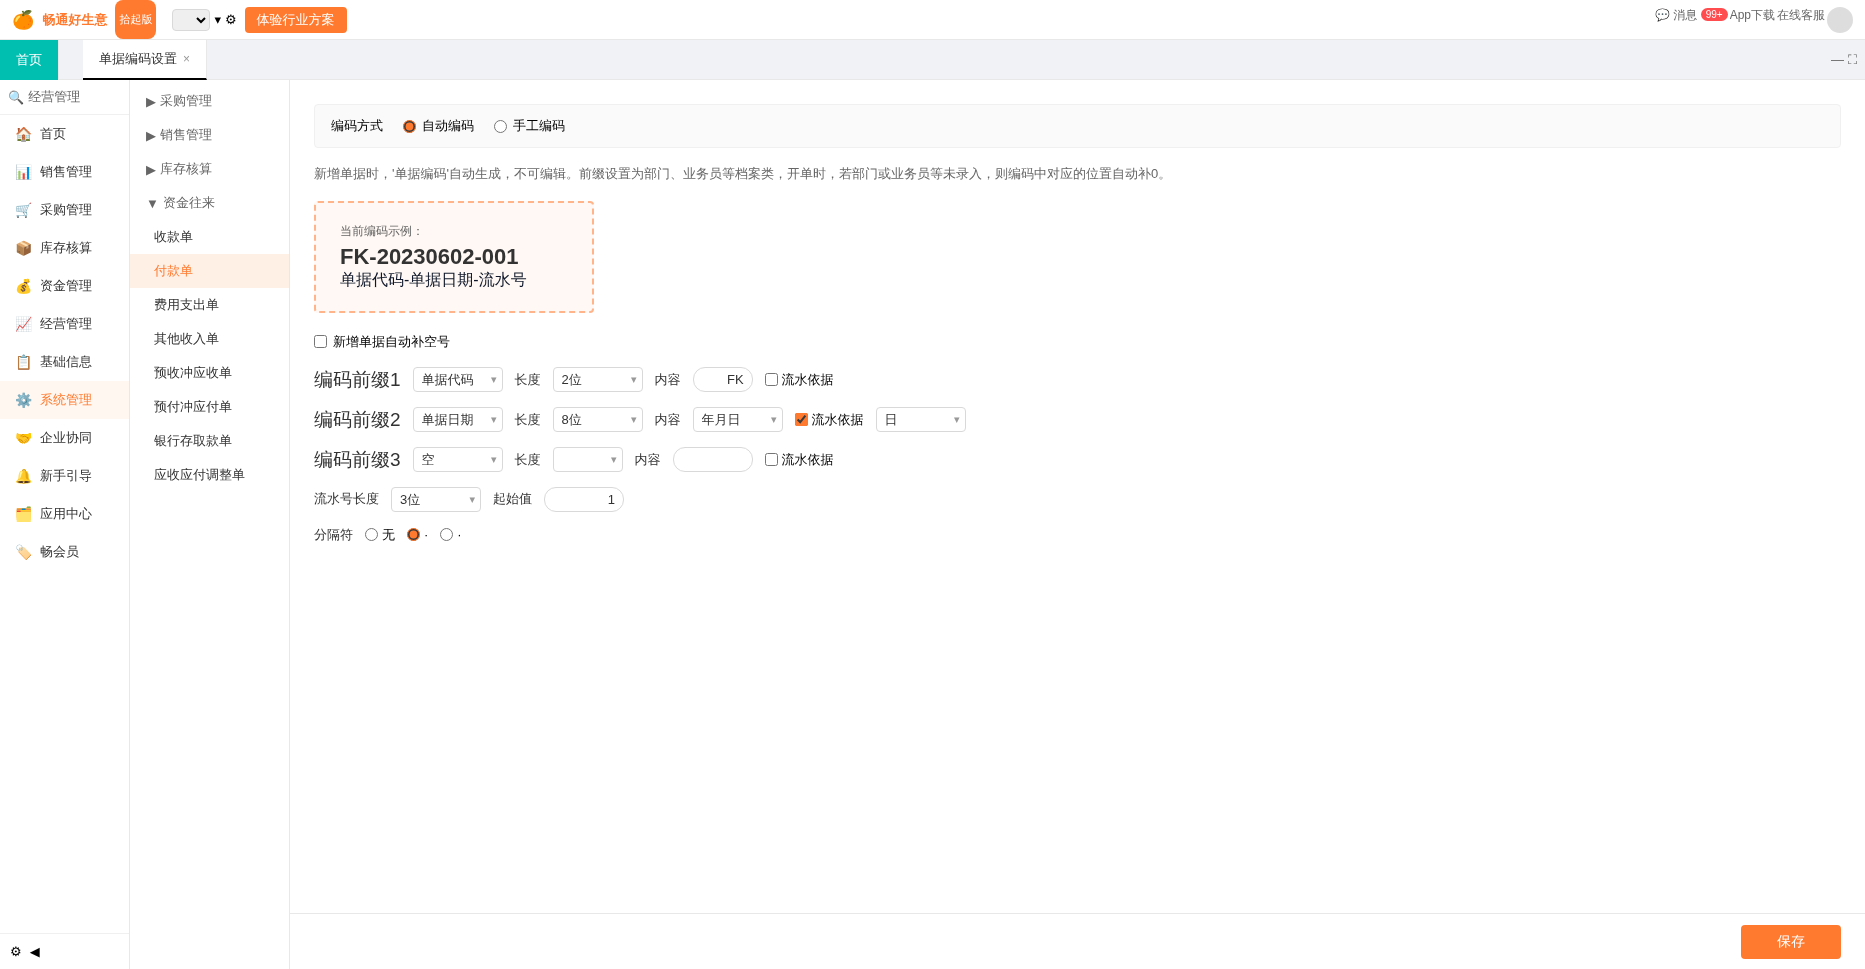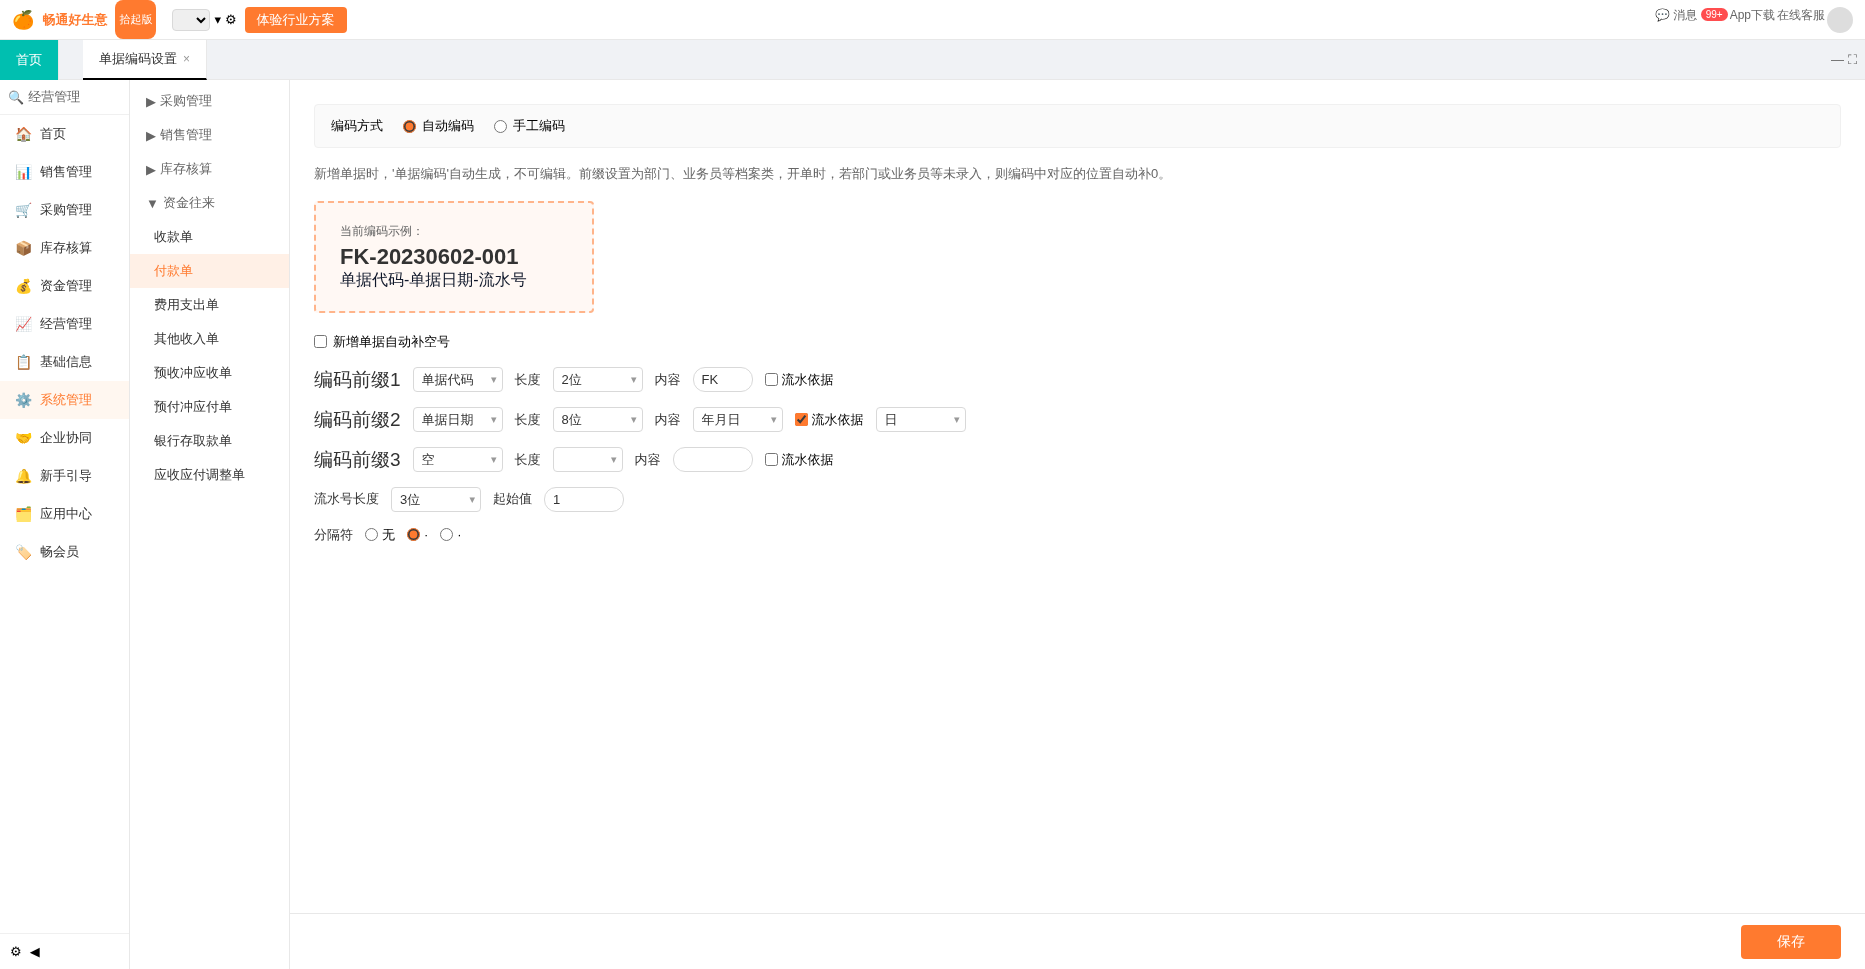--- a/index.html
+++ b/index.html
@@ -59,21 +59,21 @@
     
     .checkbox-row { display: flex; align-items: center; gap: 6px; margin-bottom: 16px; font-size: 13px; }
     .checkbox-row input[type=checkbox] { accent-color: #ff7a2f; }
 
     
     .form-row { display: flex; align-items: center; gap: 12px; margin-bottom: 14px; flex-wrap: wrap; }
     .form-label { font-size: 19px; color: #333; min-width: 70px; }
     .form-select { border: 1px solid #d9d9d9; border-radius: 4px; padding: 4px 24px 4px 8px; font-size: 13px; color: #333; background: #fff; cursor: pointer; appearance: none; -webkit-appearance: none; position: relative; min-width: 90px; }
     .select-wrap { position: relative; display: inline-flex; align-items: center; }
     .select-wrap::after { content: '▾'; position: absolute; right: 6px; pointer-events: none; color: #999; font-size: 11px; }
-    .form-input { border: 1px solid #d9d9d9; border-radius: 12px; padding: 4px 8px; font-size: 13px; color: #333; background: #fff; min-width: 60px; }
+    .form-input { border: 1px solid #d9d9d9; border-radius: 12px; padding: 4px 8px; font-size: 13px; color: #333; background: #fff; min-width: 60px; text-align: right; }
     .checkbox-inline { display: flex; align-items: center; gap: 4px; font-size: 13px; }
     .checkbox-inline input[type=checkbox] { accent-color: #ff7a2f; }
 
     
     .sep-row { display: flex; align-items: center; gap: 12px; margin-bottom: 14px; }
     .sep-label { font-size: 13px; color: #333; }
     .sep-options { display: flex; align-items: center; gap: 12px; }
     .sep-option { display: flex; align-items: center; gap: 4px; font-size: 13px; cursor: pointer; }
     .sep-option input[type=radio] { accent-color: #ff7a2f; }
 

